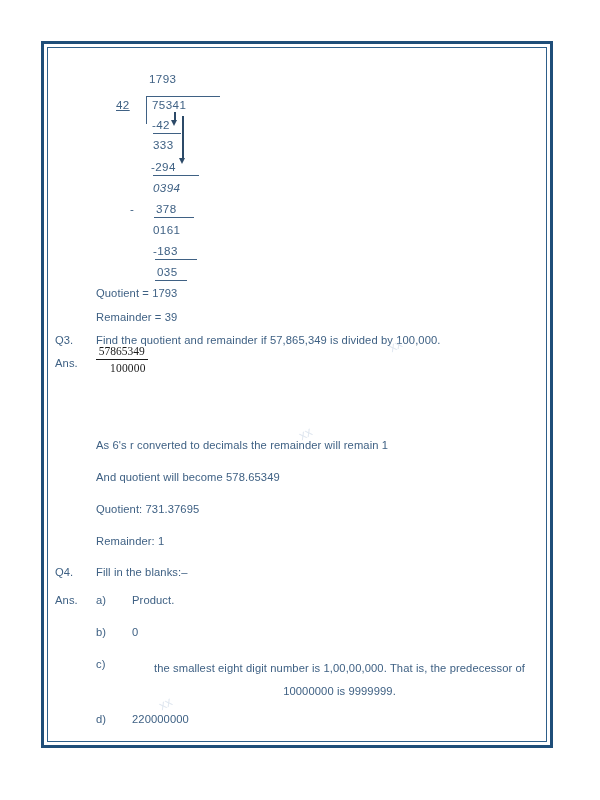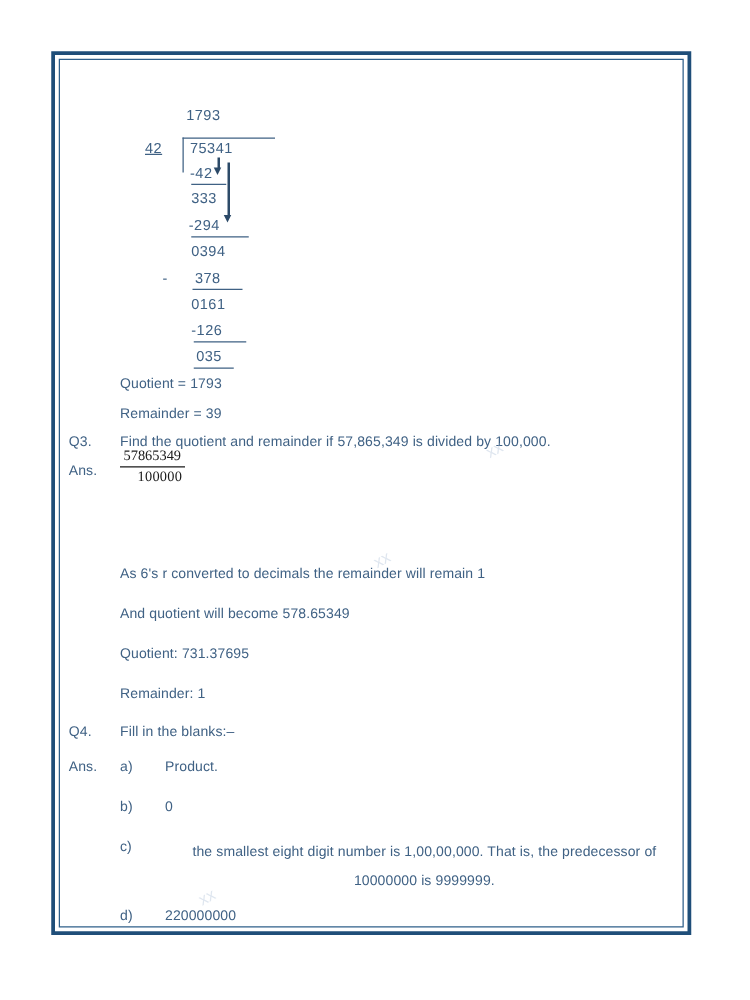--- a/index.html
+++ b/index.html
@@ -33,21 +33,21 @@
     right: 3px;
     bottom: 3px;
     box-sizing: border-box;
     border: 1px solid #2e5f8a;
     background: #ffffff;
   }
 
   #content {
     position: absolute;
     left: 0;
-    top: 18px;
+    top: 4px;
     width: 512px;
     height: 707px;
   }
 
   
   .txt {
     position: absolute;
     color: #3f6184;
     font-size: 11.2px;
     line-height: 14px;
@@ -155,29 +155,29 @@
       <div class="arrow-head" style="left:127px; top:72px;"></div>
 
       <div class="arrow-stem" style="left:138px; top:68px; height:44px;"></div>
       <div class="arrow-head" style="left:135px; top:110px;"></div>
 
       <div class="dnum" style="left:109px; top:90px;">333</div>
 
       <div class="dnum" style="left:107px; top:112px;">-294</div>
       <div class="drule" style="left:109px; top:127px; width:46px;"></div>
 
-      <div class="dnum" style="left:109px; top:133px;">0394</div>
+      <div class="dnum" style="left:109px; top:133px;font-style:italic;">0394</div>
 
       <div class="dnum" style="left:86px; top:154px;">-</div>
       <div class="dnum" style="left:112px; top:154px;">378</div>
       <div class="drule" style="left:110px; top:169px; width:40px;"></div>
 
       <div class="dnum" style="left:109px; top:175px;">0161</div>
 
-      <div class="dnum" style="left:109px; top:196px;">-126</div>
+      <div class="dnum" style="left:109px; top:196px;">-183</div>
       <div class="drule" style="left:111px; top:211px; width:42px;"></div>
 
       <div class="dnum" style="left:113px; top:217px;">035</div>
       <div class="drule" style="left:111px; top:232px; width:32px;"></div>
     </div>
 
     <div class="txt" style="left:52px; top:238px;">Quotient = 1793</div>
     <div class="txt" style="left:52px; top:262px;">Remainder = 39</div>
 
     <div class="txt" style="left:11px; top:285px;">Q3.</div>

